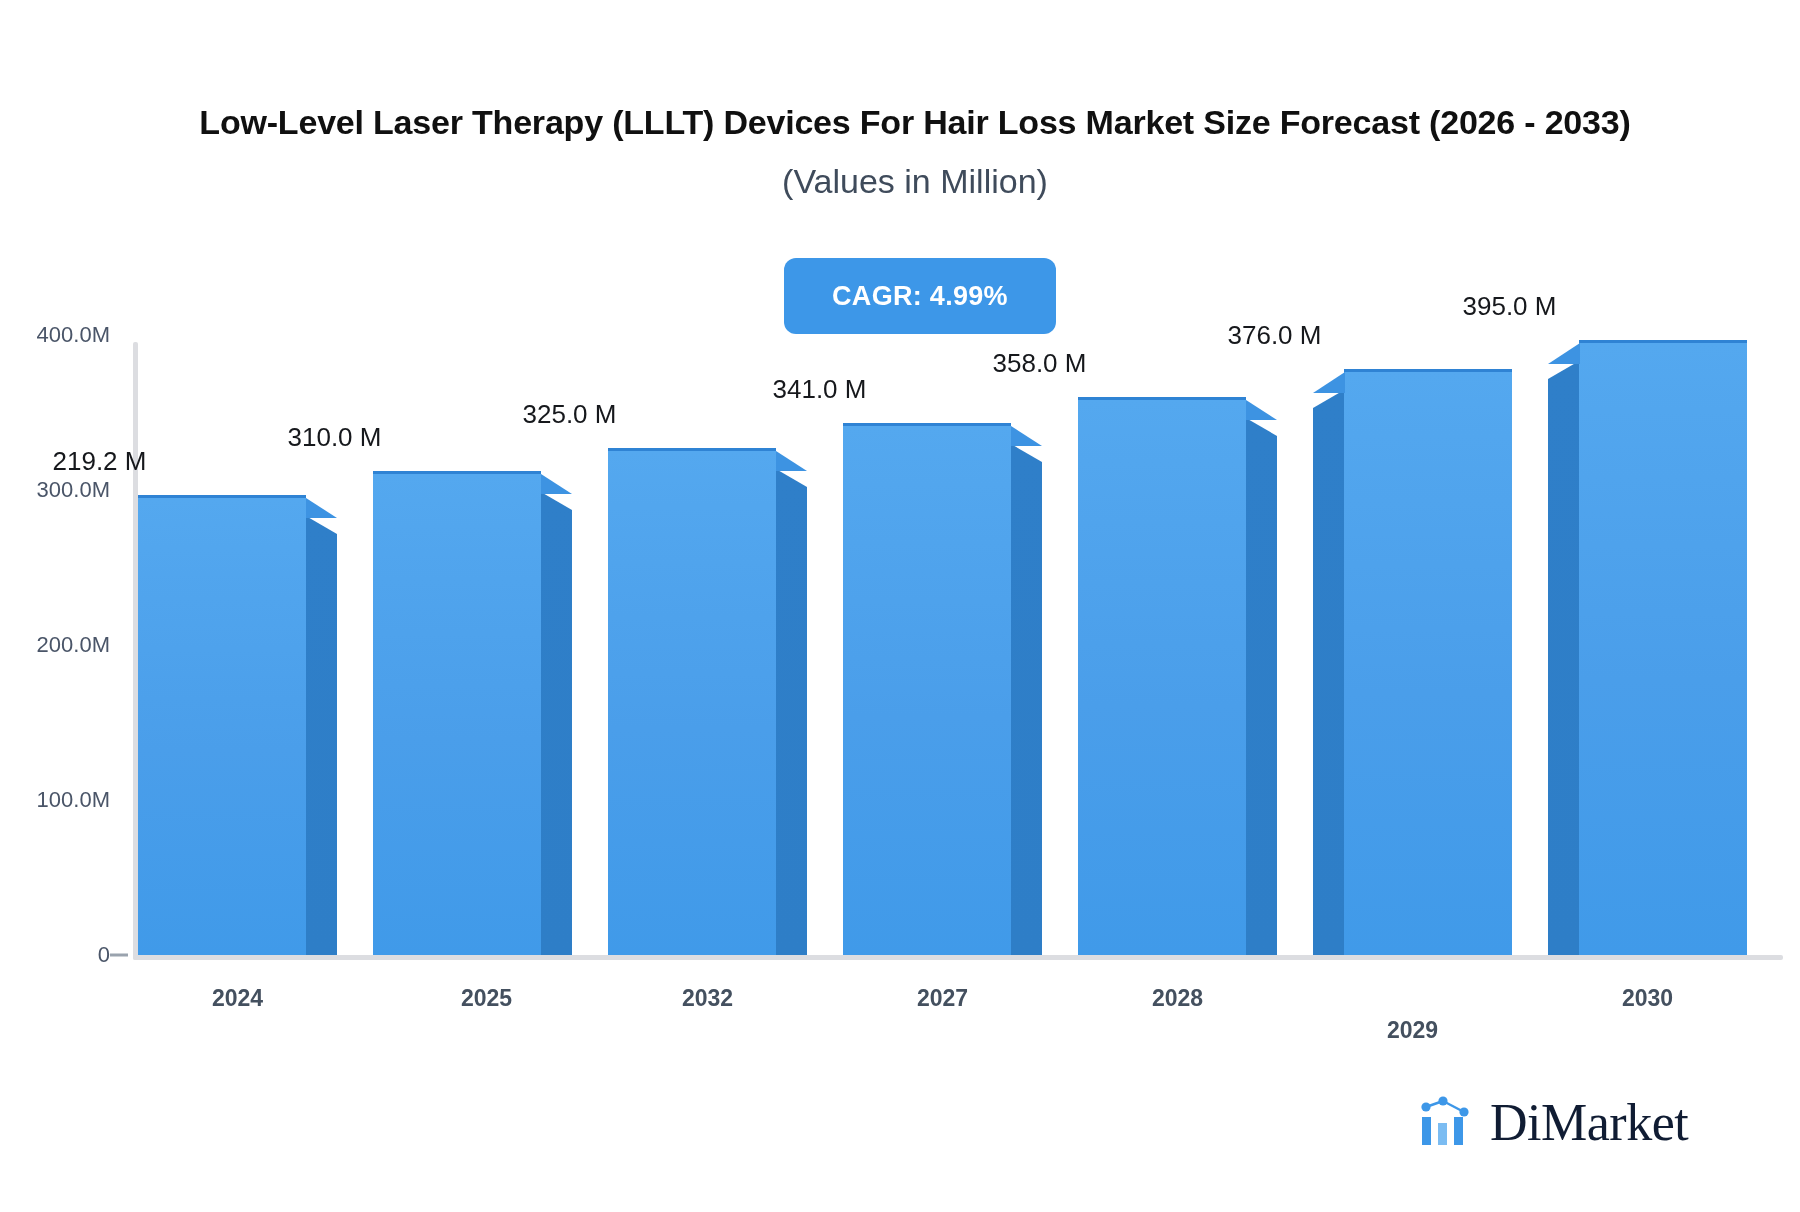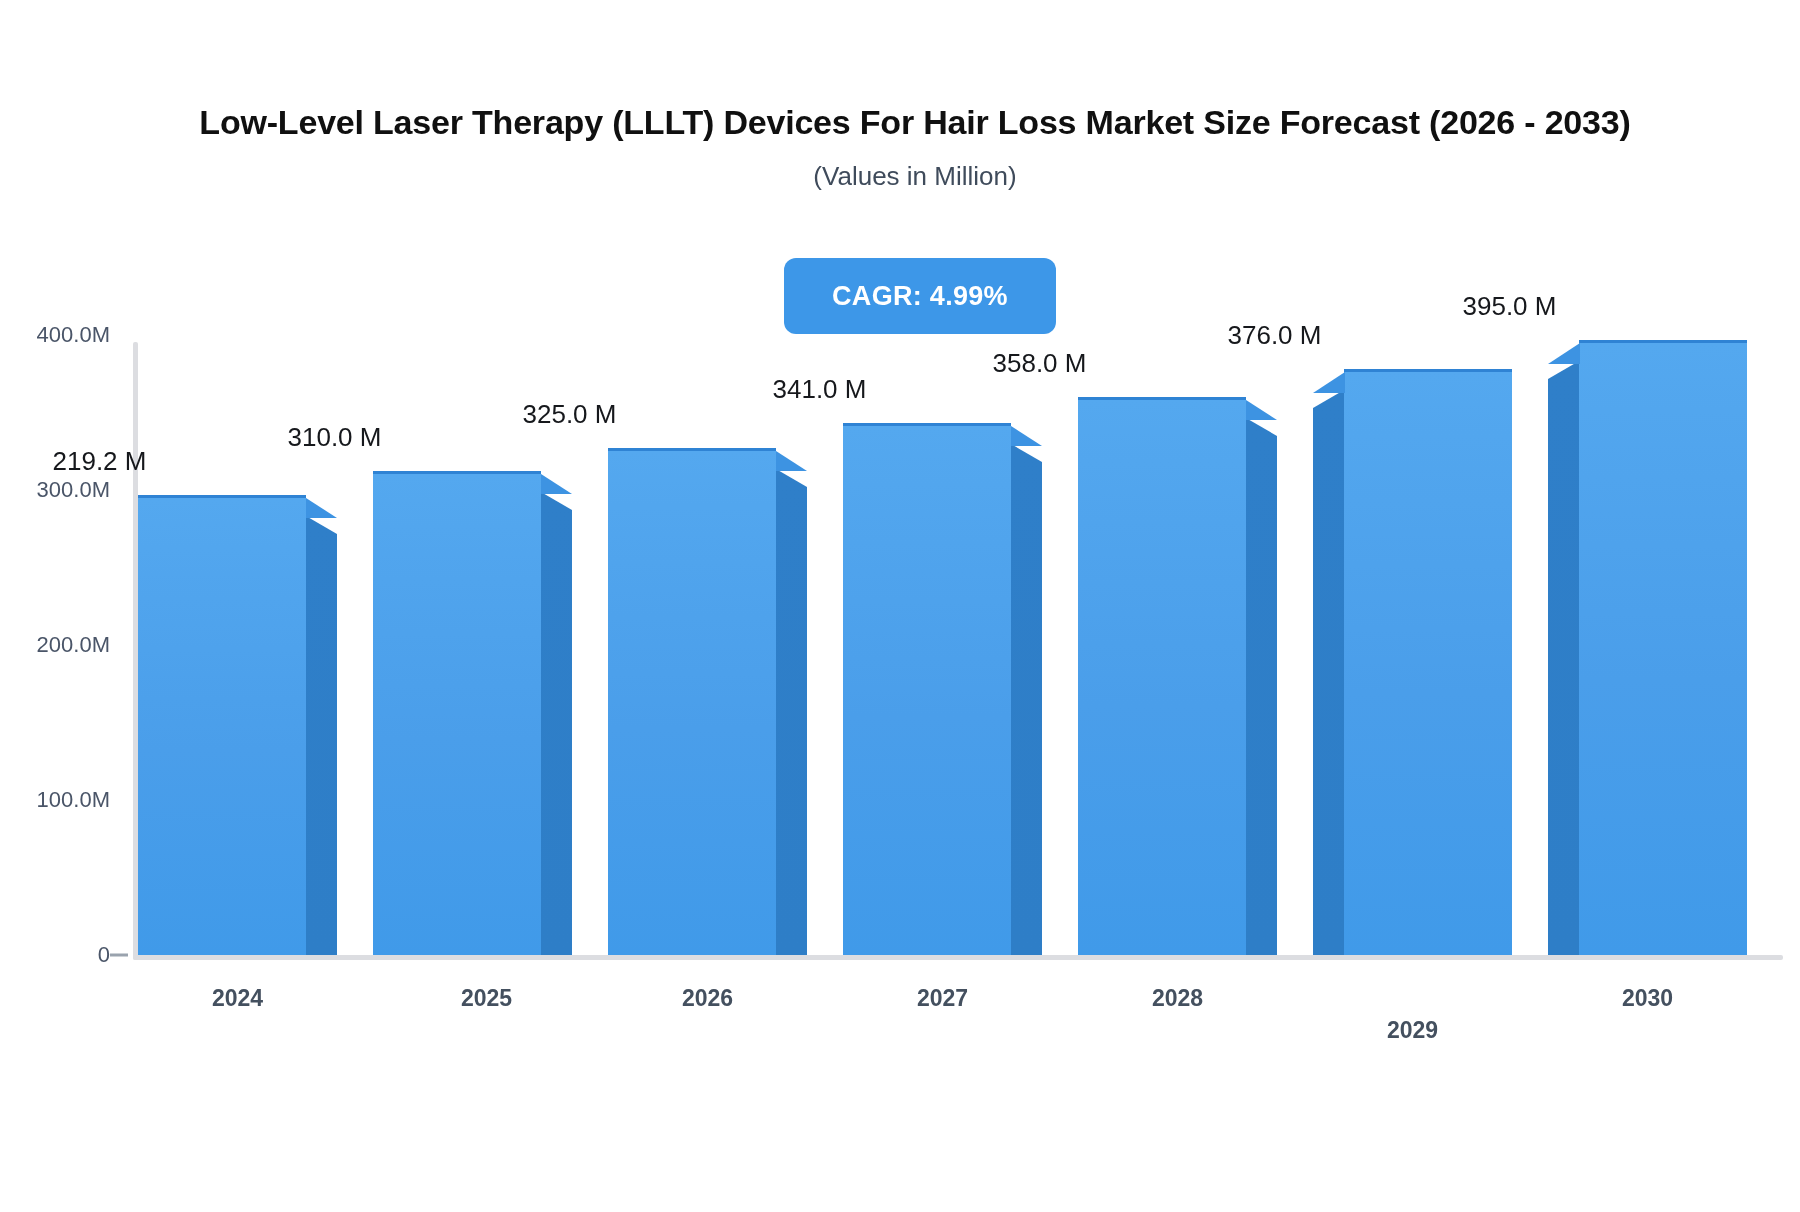--- a/index.html
+++ b/index.html
@@ -32,21 +32,21 @@
   .chart-title {
     font-size: 34px;
     font-weight: bold;
     color: #101010;
     line-height: 1.32;
     letter-spacing: -0.2px;
     padding: 0 10px;
   }
   .chart-subtitle {
     margin-top: 16px;
-    font-size: 26px;
+    font-size: 34px;
     color: #3f4b5b;
     font-weight: normal;
     line-height: 1.2;
   }
 
   
   .cagr-badge {
     position: absolute;
     left: 784px;
     top: 258px;
@@ -303,21 +303,36 @@
       <div class="bar-value" style="left: 470px; top: 69px; position: absolute;">325.0 M</div>
       <div class="bar-value" style="left: 720px; top: 44px; position: absolute;">341.0 M</div>
       <div class="bar-value" style="left: 940px; top: 18px; position: absolute;">358.0 M</div>
       <div class="bar-value" style="left: 1175px; top: -10px; position: absolute;">376.0 M</div>
       <div class="bar-value" style="left: 1410px; top: -39px; position: absolute;">395.0 M</div>
     </div>
 
   <div class="x-labels" id="x-labels">
       <div class="x-label" style="left: 0px;">2024</div>
       <div class="x-label" style="left: 249px;">2025</div>
-      <div class="x-label" style="left: 470px;">2026</div>
+      <div class="x-label" style="left: 470px;">2032</div>
       <div class="x-label" style="left: 705px;">2027</div>
       <div class="x-label" style="left: 940px;">2028</div>
       <div class="x-label" style="left: 1175px; margin-top: 32px;">2029</div>
       <div class="x-label" style="left: 1410px;">2030</div>
     </div>
 
+  <div class="logo">
+    <span class="logo-mark">
+      <svg width="58" height="52" viewBox="0 0 58 52" xmlns="http://www.w3.org/2000/svg">
+        <line x1="8" y1="12" x2="25" y2="6" stroke="#3d97e8" stroke-width="2.4"></line>
+        <line x1="25" y1="6" x2="46" y2="17" stroke="#3d97e8" stroke-width="2.4"></line>
+        <circle cx="8" cy="12" r="4.6" fill="#3d97e8"></circle>
+        <circle cx="25" cy="6" r="4.6" fill="#3d97e8"></circle>
+        <circle cx="46" cy="17" r="4.6" fill="#3d97e8"></circle>
+        <rect x="4" y="22" width="9" height="28" fill="#3d97e8"></rect>
+        <rect x="20" y="28" width="9" height="22" fill="#7bbcf2"></rect>
+        <rect x="36" y="22" width="9" height="28" fill="#3d97e8"></rect>
+      </svg>
+    </span>
+    <span class="logo-text">DiMarket</span>
+  </div>
 
 </div>
 
 </body></html>

